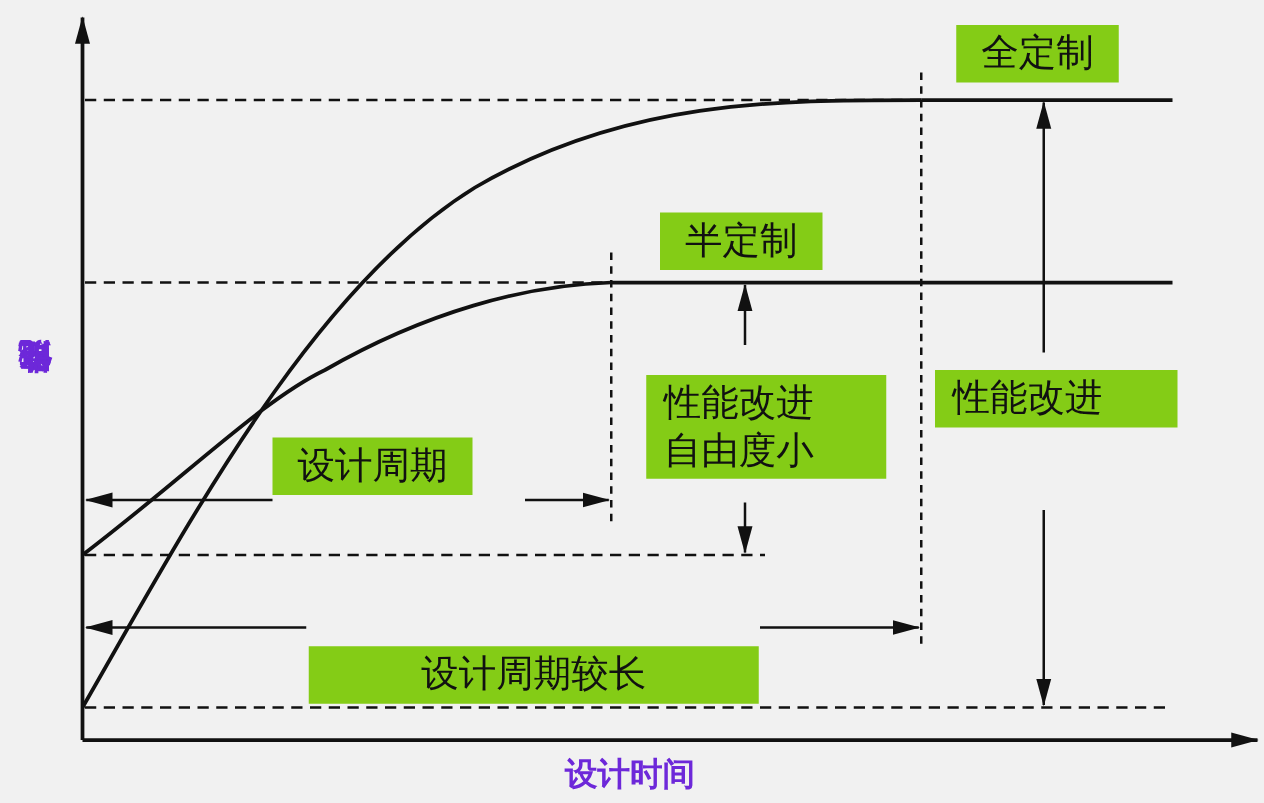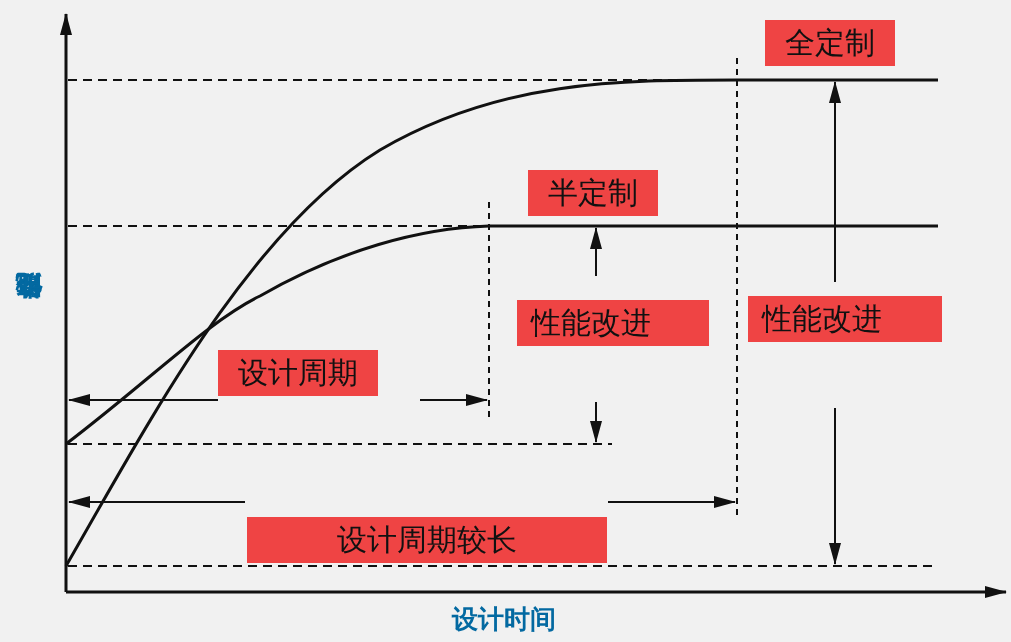--- a/index.html
+++ b/index.html
@@ -1,19 +1,19 @@
 <!DOCTYPE html>
 <html><head>
 <meta charset="utf-8">
 <style>
   html, body { margin: 0; padding: 0; background: #f2f2f2; }
   #stage { position: relative; width: 1011px; height: 642px; overflow: hidden; background: #f1f1f1; }
   svg { position: absolute; left: 0; top: 0; }
-  .lbl { position: absolute; background: #ef4444; color: #111; font-family: "DejaVu Sans", "Liberation Sans", sans-serif; font-size: 30px; line-height: 1.25; text-align: center; white-space: nowrap; }
-  .axis-lbl { position: absolute; color: #0369a1; font-family: "DejaVu Sans", "Liberation Sans", sans-serif; font-weight: bold; font-size: 26px; text-align: center; }
+  .lbl { position: absolute; background: #84cc16; color: #111; font-family: "DejaVu Sans", "Liberation Sans", sans-serif; font-size: 30px; line-height: 1.25; text-align: center; white-space: nowrap; }
+  .axis-lbl { position: absolute; color: #6d28d9; font-family: "DejaVu Sans", "Liberation Sans", sans-serif; font-weight: bold; font-size: 26px; text-align: center; }
   .ylbl { writing-mode: vertical-rl; transform: rotate(180deg); }
 </style>
 </head>
 <body>
 
 <div id="stage">
   <svg width="1011" height="642" viewBox="0 0 1011 642">
     <defs>
       <marker id="ah" markerWidth="10" markerHeight="10" refX="9" refY="5" orient="auto" markerUnits="userSpaceOnUse">
         <path d="M0,1 L10,5 L0,9 Z" fill="#111"></path>
@@ -65,18 +65,19 @@
   <div class="lbl" style="left:528px; top:170px; padding:4px 20px;">半定制</div>
 
   <div class="lbl" style="left:218px; top:350px; width:160px; padding:4px 0;">
     <div>设计周期</div>
   </div>
 
   <div class="lbl" style="left:247px; top:476px; width:360px; padding:4px 0;margin-top:41px;">设计周期较长</div>
 
   <div class="lbl" style="left:517px; top:300px; width:178px; padding:4px 0; text-align:left; padding-left:14px;">
     <div>性能改进</div>
+    <div>自由度小</div>
   </div>
 
   <div class="lbl" style="left:748px; top:296px; width:180px; padding:4px 0; text-align:left; padding-left:14px;">
     <div>性能改进</div>
   </div>
 </div>
 
 </body></html>

